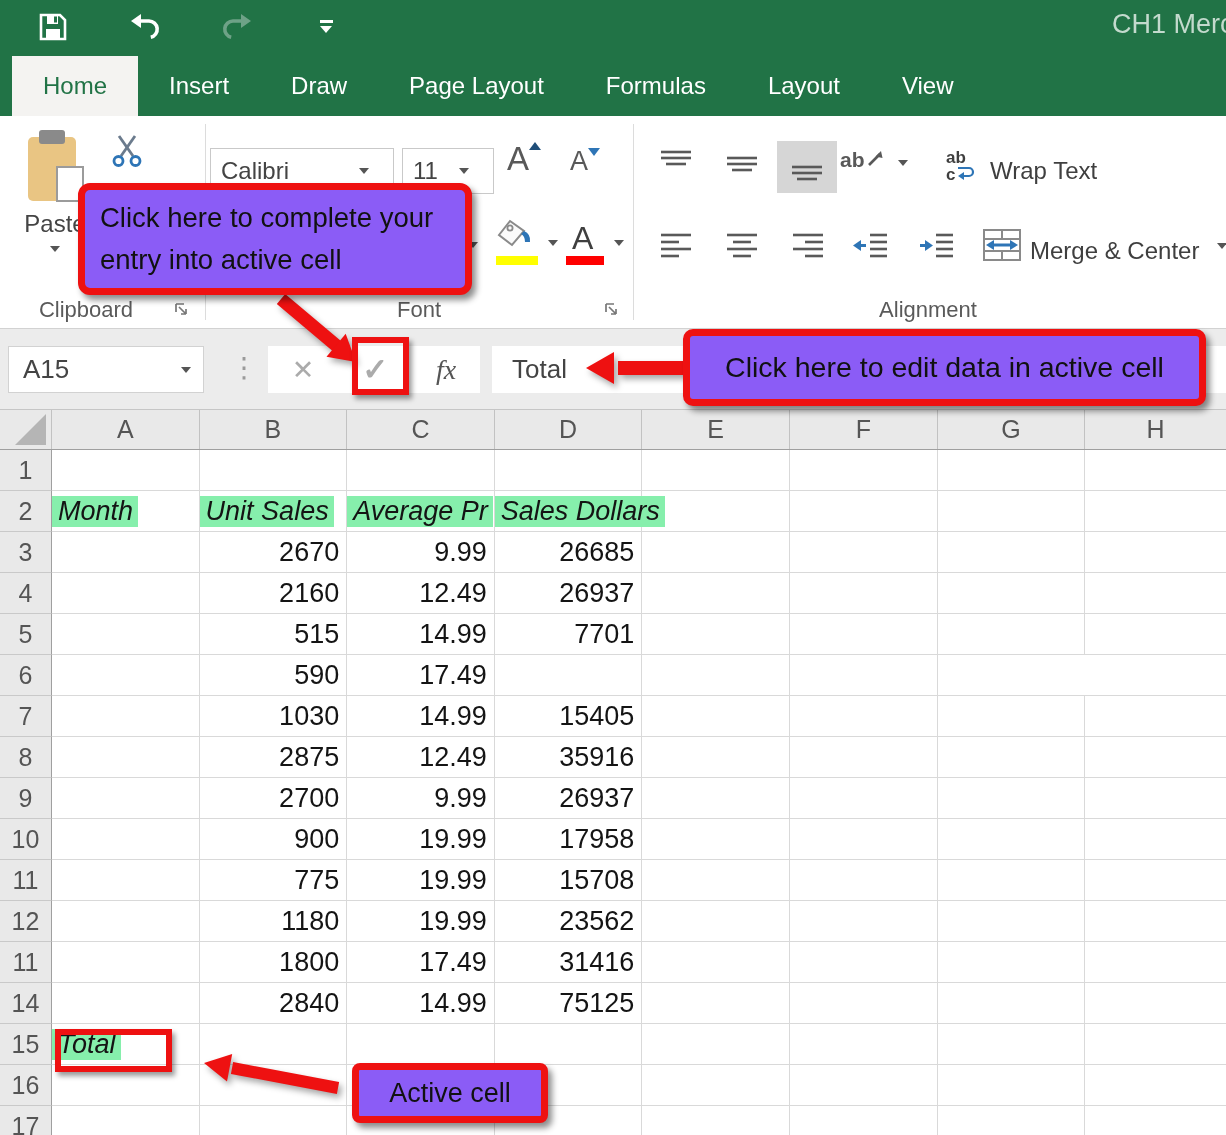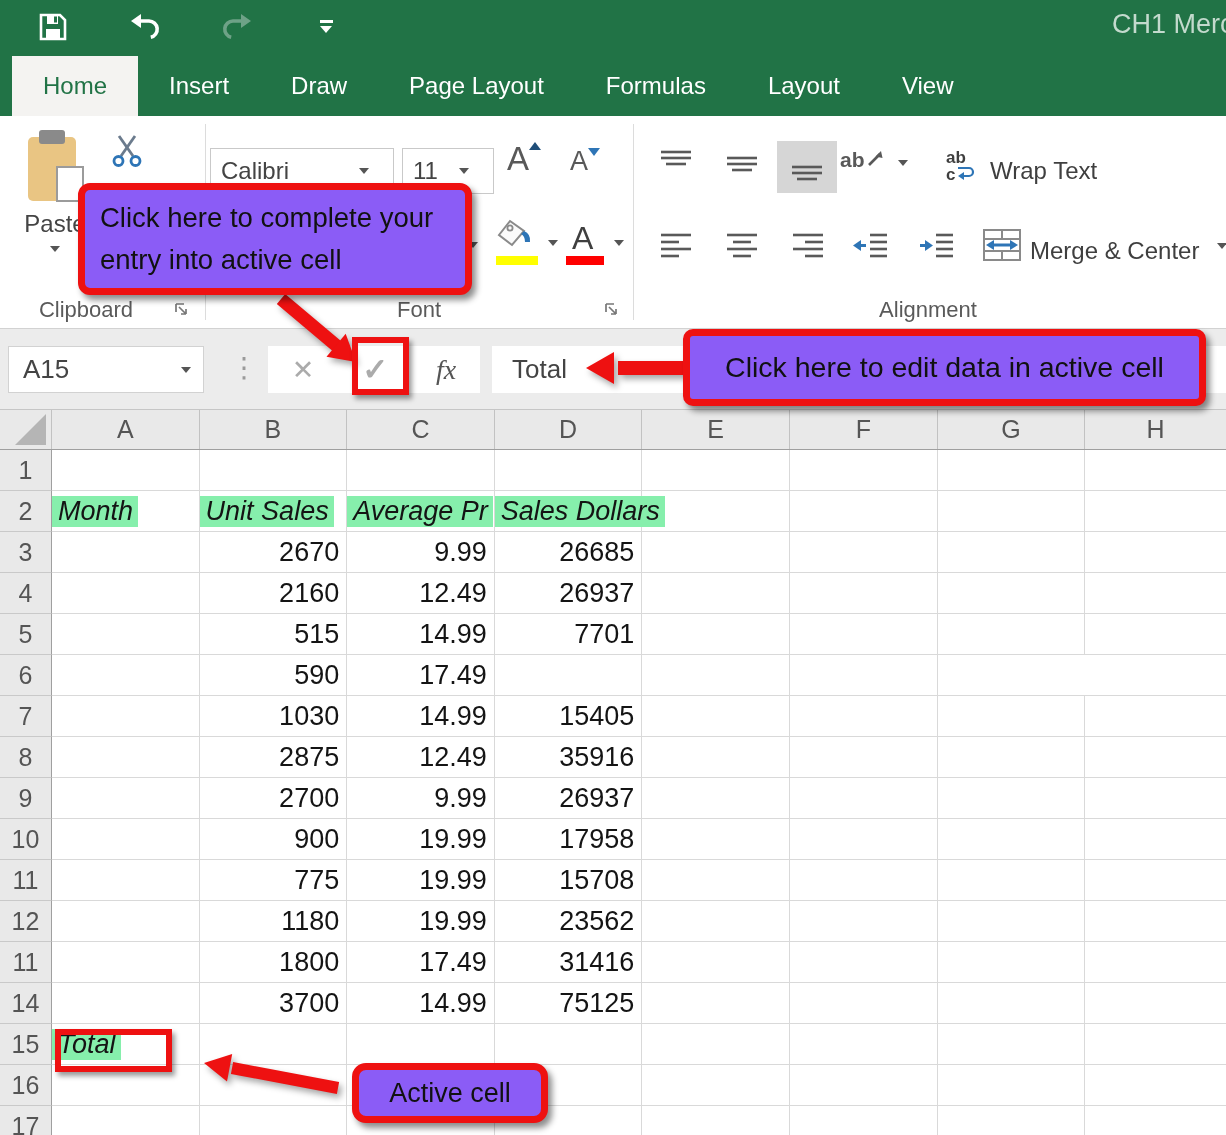--- a/index.html
+++ b/index.html
@@ -92,21 +92,21 @@
   .arrows { position:absolute; left:0; top:0; width:1226px; height:1135px; z-index:38; pointer-events:none;
             filter:drop-shadow(3px 4px 3px rgba(0,0,0,0.35)); }
   .arrow-line { stroke:var(--ann-red); fill:none; }
   .arrow-head { fill:var(--ann-red); stroke:none; }
   .ann-box { position:absolute; z-index:40; border:6px solid var(--ann-red); box-shadow:3px 4px 5px rgba(0,0,0,0.4); }
   .callout { position:absolute; z-index:40; background:#8b5cf6; border:7px solid var(--ann-red); box-shadow:4px 5px 6px rgba(0,0,0,0.45); display:flex; align-items:center; color:#111; }
   #callout-complete { left:78px; top:183px; width:394px; height:112px; border-radius:12px; padding:0 15px; font-size:27.5px; line-height:42px; }
   #redbox-check { left:352px; top:337px; width:57px; height:58px; }
   #callout-edit { left:683px; top:329px; width:523px; height:77px; border-radius:10px; justify-content:center; font-size:28.5px; }
   #redbox-a15 { left:55px; top:1029px; width:117px; height:43px; }
-  #callout-active { left:352px; top:1063px; width:196px; height:60px; border-radius:14px; justify-content:center; font-size:27px; }
+  #callout-active { left:352px; top:1063px; width:196px; height:60px; border-radius:8px; justify-content:center; font-size:27px; }
 
   svg .ln { stroke:#595959; stroke-width:2.6; }
   svg .ln-blue { stroke:#2e75b6; stroke-width:2.6; }
 </style>
 </head>
 <body>
 
 <div class="titlebar">
   <div class="qat-btn qat-save">
     <svg width="30" height="30" viewBox="0 0 30 30">
@@ -565,21 +565,21 @@
         </div>
         <div class="cell"></div>
         <div class="cell"></div>
         <div class="cell"></div>
         <div class="cell last"></div>
       </div>
       <div class="grid-row">
         <div class="rowhead">14</div>
         <div class="cell"></div>
         <div class="cell">
-          <span class="num">3700</span>
+          <span class="num">2840</span>
         </div>
         <div class="cell">
           <span class="num">14.99</span>
         </div>
         <div class="cell">
           <span class="num">75125</span>
         </div>
         <div class="cell"></div>
         <div class="cell"></div>
         <div class="cell"></div>

